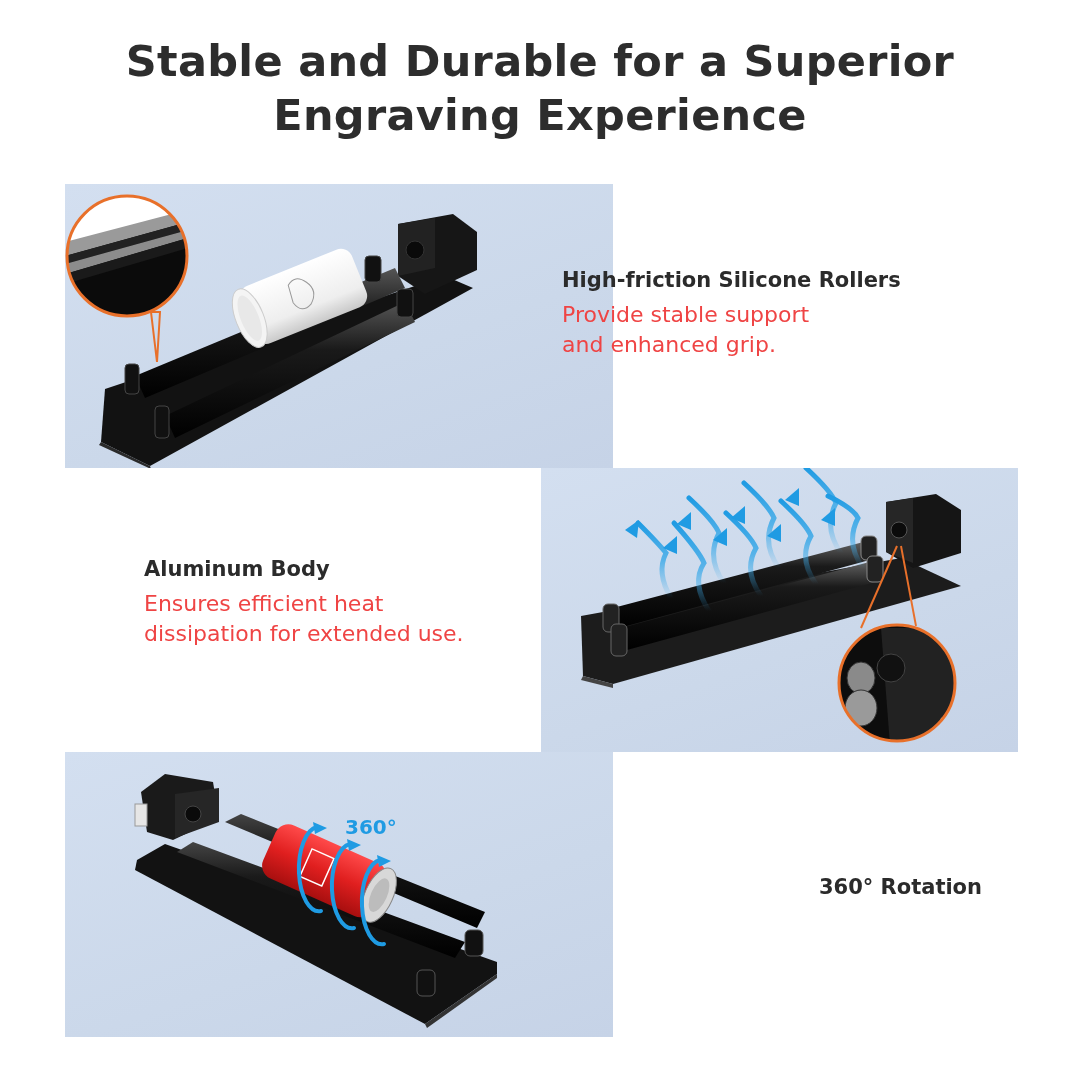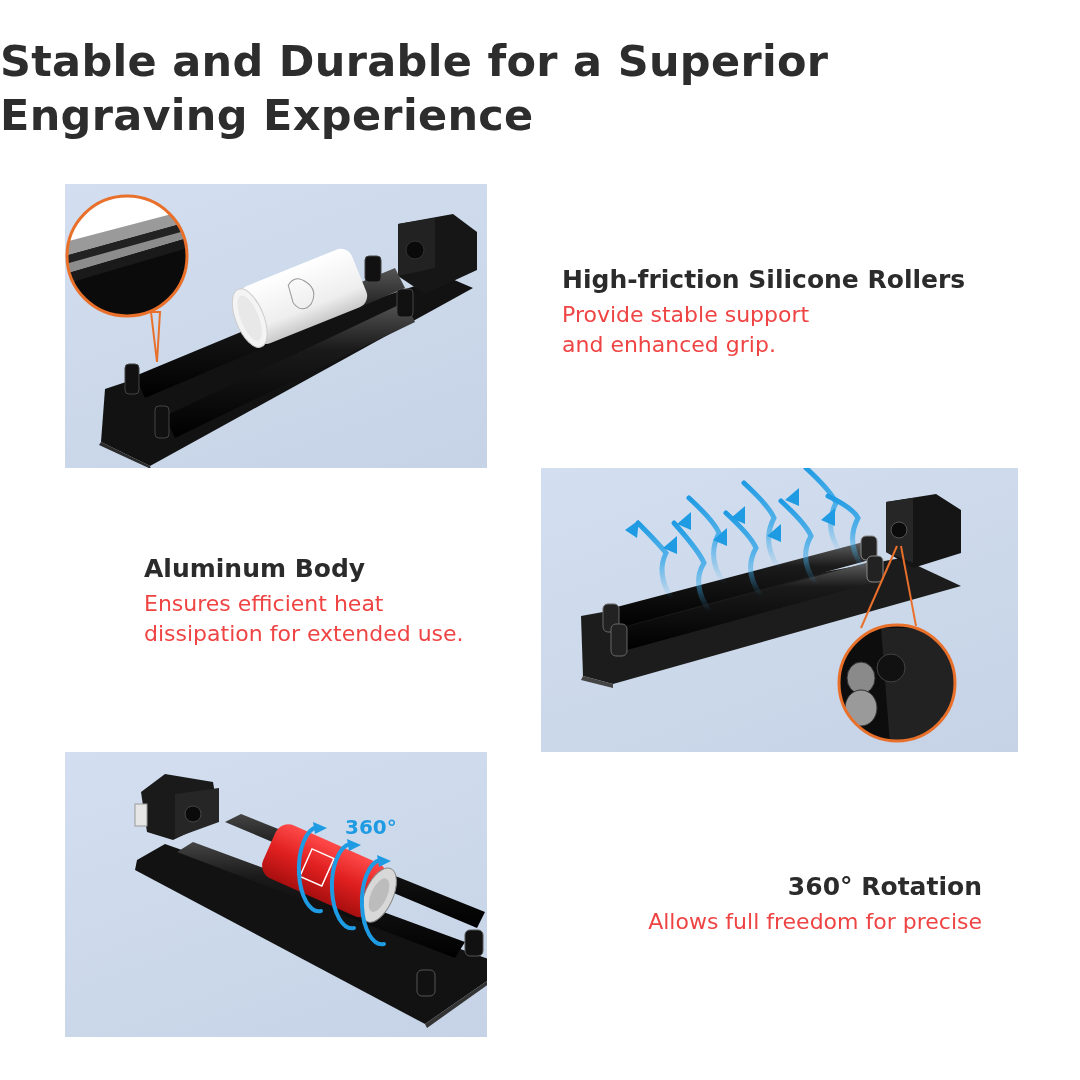--- a/index.html
+++ b/index.html
@@ -1,26 +1,26 @@
 <!DOCTYPE html>
 <html><head>
 <meta charset="utf-8">
 <style>
   html,body{margin:0;padding:0;}
   body{width:1080px;height:1080px;background:#ffffff;position:relative;overflow:hidden;font-family:"Liberation Sans",sans-serif;color:#2b2b2b;}
-  .title{position:absolute;left:0;top:34px;width:1080px;text-align:left;font-family:"DejaVu Sans",sans-serif;font-weight:bold;font-size:43px;line-height:54px;color:#2d2d2d;letter-spacing:0.3px;}
-  .panel{position:absolute;width:422px;height:284px;background:linear-gradient(160deg,#d3dff0 0%,#cbd8ea 60%,#c6d3e7 100%);overflow:hidden;}
+  .title{position:absolute;left:0;top:34px;width:1080px;text-align:center;font-family:"DejaVu Sans",sans-serif;font-weight:bold;font-size:43px;line-height:54px;color:#2d2d2d;letter-spacing:0.3px;}
+  .panel{position:absolute;width:548px;height:284px;background:linear-gradient(160deg,#d3dff0 0%,#cbd8ea 60%,#c6d3e7 100%);overflow:hidden;}
   .p1{left:65px;top:184px;}
   .p2{left:541px;top:468px;height:284px;width:477px;}
   .p3{left:65px;top:752px;height:285px;}
   .feature{position:absolute;}
   .f1{left:562px;top:266px;}
   .f2{left:122px;top:555px;margin-left:22px;}
   .f3{left:562px;top:873px;text-align:right;}
-  .f-title{font-family:"DejaVu Sans",sans-serif;font-weight:bold;font-size:25px;line-height:28px;color:#2b2b2b;margin-bottom:6px;}
+  .f-title{font-family:"DejaVu Sans",sans-serif;font-weight:bold;font-size:21px;line-height:28px;color:#2b2b2b;margin-bottom:6px;}
   .f-desc{font-family:"DejaVu Sans",sans-serif;font-size:22px;line-height:30px;color:#ef4444;width:420px;}
   svg{display:block;}
 </style>
 </head>
 <body>
 
 <div class="title">
   <div>Stable and Durable for a Superior</div>
   <div>Engraving Experience</div>
 </div>
@@ -210,15 +210,14 @@
       <polygon points="282,87 296,93 284,99"></polygon>
       <polygon points="312,103 326,109 314,115"></polygon>
     </g>
     <text x="280" y="82" font-family="DejaVu Sans, sans-serif" font-weight="bold" font-size="20" fill="#1f9be3">360°</text>
   </svg>
 </div>
 
 <div class="feature f3">
   <div class="f-title">360° Rotation</div>
   <div class="f-desc">
-    <div>Allows full freedom for precise</div>
   </div>
 </div>
 
 </body></html>

